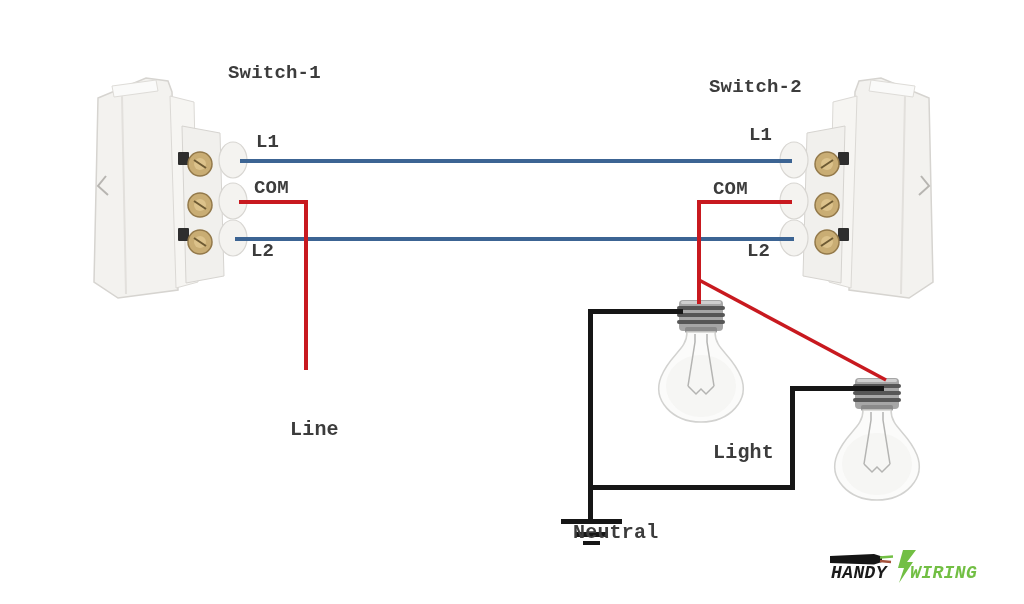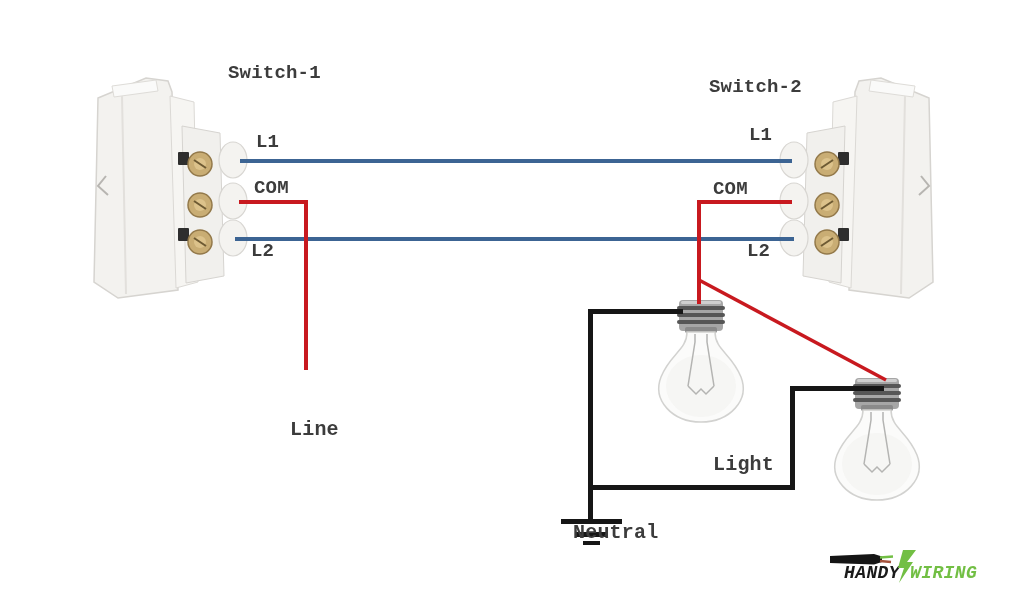--- a/index.html
+++ b/index.html
@@ -17,21 +17,21 @@
   .wire-red{background:var(--line-wire-red,#c8191f);}
   .wire-black{background:var(--neutral-wire-black,#161616);}
   .z2{z-index:2}.z3{z-index:3}.z4{z-index:4}.z5{z-index:5}.z6{z-index:6}
   .abs{position:absolute;}
   .mirror{transform:scaleX(-1);}
   .diag-line{stroke:var(--line-wire-red,#c8191f);stroke-width:3.5;}
   
   .logo{position:absolute;left:826px;top:546px;width:180px;height:48px;}
   .logo .word{position:absolute;top:17px;font-style:italic;font-weight:800;
     font-size:18px;letter-spacing:.4px;white-space:nowrap;}
-  .logo .w1{left:18px;color:var(--logo-black,#1b1b1b);}
+  .logo .w1{left:5px;color:var(--logo-black,#1b1b1b);}
   .logo .w2{left:84px;color:var(--logo-green,#72bf44);}
 </style>
 </head>
 <body>
 
 <div class="canvas">
 
   <svg class="abs z2" style="left:82px;top:68px;" width="166" height="234" viewBox="0 0 166 234">
     <g>
       <path d="M16,30 L64,10 L86,13 L90,24 L96,222 L36,230 L12,214 Z" fill="#f3f2ef" stroke="#d6d4d0" stroke-width="1.5"></path>
@@ -143,21 +143,21 @@
 
   <div class="lbl z6" style="left:256px;top:132px;">L1</div>
   <div class="lbl z6" style="left:254px;top:178px;">COM</div>
   <div class="lbl z6" style="left:251px;top:241px;">L2</div>
 
   <div class="lbl z6" style="left:749px;top:125px;">L1</div>
   <div class="lbl z6" style="left:713px;top:179px;">COM</div>
   <div class="lbl z6" style="left:747px;top:241px;">L2</div>
 
   <div class="lbl big z6" style="left:290px;top:383px;margin-top:36px;">Line</div>
-  <div class="lbl big z6" style="left:713px;top:454px;">Light</div>
+  <div class="lbl big z6" style="left:713px;top:442px;">Light</div>
   <div class="lbl big z6" style="left:573px;top:522px;">Neutral</div>
 
   <div class="logo z6">
     <svg class="abs" style="left:4px;top:8px;" width="66" height="12" viewBox="0 0 66 12">
       <polygon points="0,2 44,0 52,2.5 52,8 44,10.5 0,9" fill="#151515"></polygon>
       <path d="M50,3.5 L63,2.5" stroke="#72bf44" stroke-width="2.4" fill="none"></path>
       <path d="M50,7 L61,8" stroke="#a4523c" stroke-width="2.4" fill="none"></path>
     </svg>
     <span class="word w1">HANDY</span>
     <svg class="abs" style="left:69px;top:4px;" width="22" height="33" viewBox="0 0 22 33">

